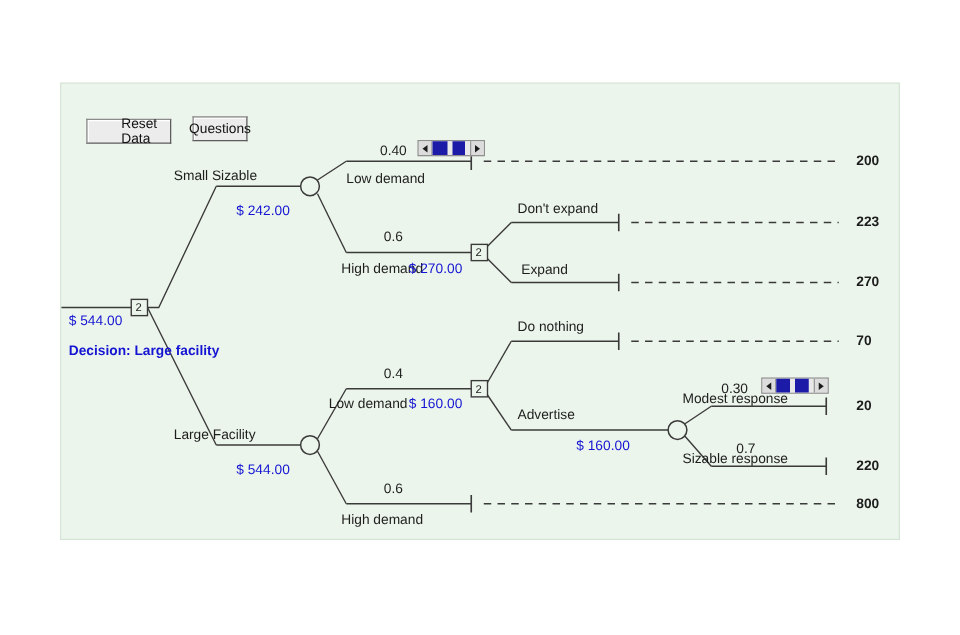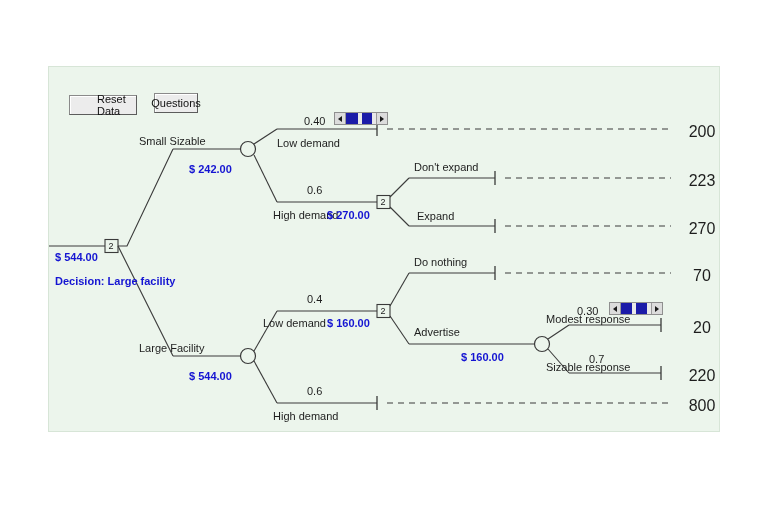--- a/index.html
+++ b/index.html
@@ -49,23 +49,23 @@
   #btn-questions{left:105px; top:26px; width:44px;}
 
   svg.tree{position:absolute;left:0;top:0;width:672px;height:366px;}
   .ln{stroke:#3a3a3a;stroke-width:1.1;fill:none;}
   .dash{stroke:#3a3a3a;stroke-width:1.1;fill:none;stroke-dasharray:6 5;}
   .tick{stroke:#3a3a3a;stroke-width:1.3;}
   .node-sq{fill:#ecf5ec;stroke:#3a3a3a;stroke-width:1.1;}
   .node-ci{fill:#ecf5ec;stroke:#3a3a3a;stroke-width:1.2;}
 
   .lbl{position:absolute;font-size:11px;color:#1d1d1d;white-space:nowrap;}
-  .money{position:absolute;font-size:11px;color:#1414d2;font-weight:bold;white-space:nowrap;}
+  .money{position:absolute;font-size:11px;color:#1414d2;font-weight:normal;white-space:nowrap;}
   .decision-note{position:absolute;font-size:11px;color:#1414d2;font-weight:bold;white-space:nowrap;}
-  .payoff{position:absolute;font-size:16px;color:#1d1d1d;white-space:nowrap;text-align:center;width:34px;}
+  .payoff{position:absolute;font-size:11px;color:#1d1d1d;white-space:nowrap;text-align:left;width:34px;font-weight:bold;}
   .nodenum{position:absolute;font-size:9px;color:#1d1d1d;width:12px;text-align:center;}
 
   
   .sbar{
     position:absolute;height:13px;width:54px;
     background:#dcdcdc;
     border:1px solid #8f8f8f;
     box-sizing:border-box;
     display:flex;align-items:stretch;
   }

